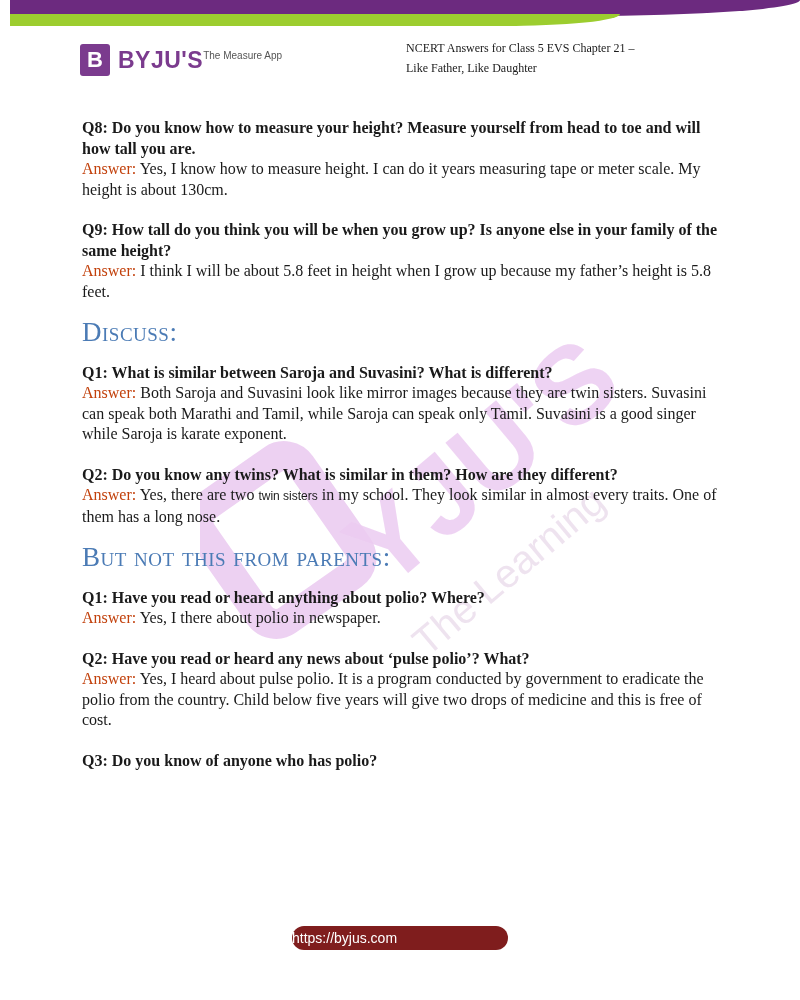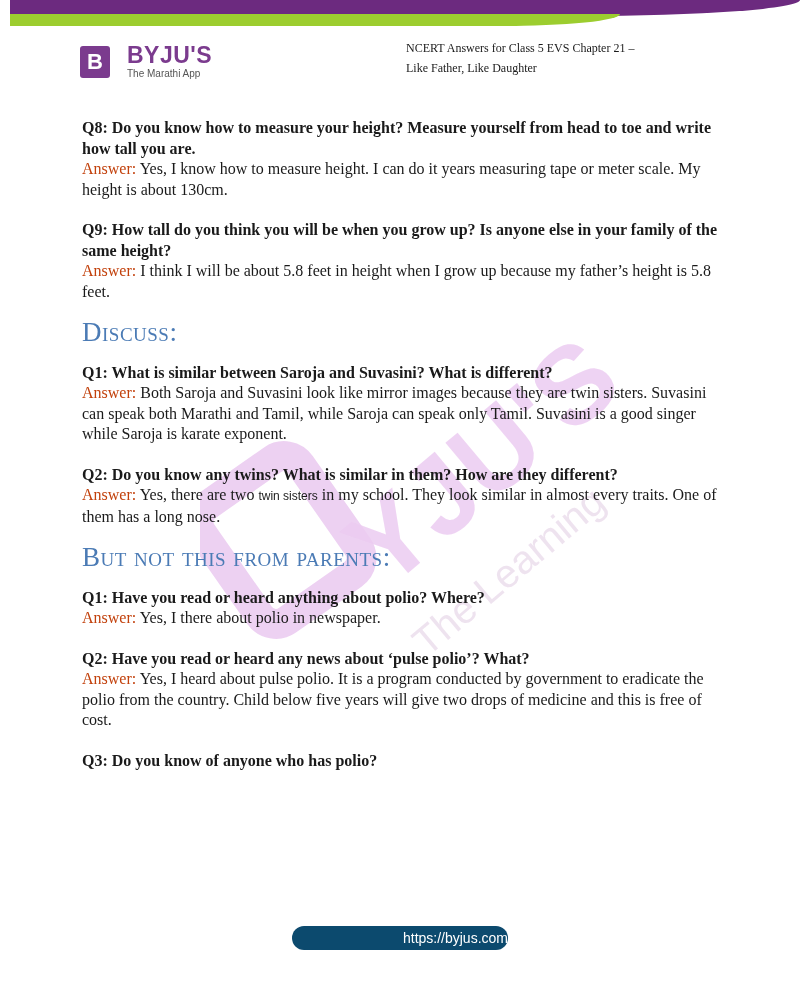--- a/index.html
+++ b/index.html
@@ -2,47 +2,47 @@
 <html><head>
 <meta charset="utf-8">
 <style>
   html, body { margin:0; padding:0; }
   body { width:800px; height:1000px; background:#ffffff; position:relative; overflow:hidden; font-family:"Liberation Serif", serif; color:#1a1a1a; }
   .top-band { position:absolute; left:0; top:0; width:800px; height:28px; }
   .purple-band { position:absolute; left:10px; top:0; width:790px; height:16px; background:#6c2a7f; border-bottom-right-radius:220px 16px; }
   .green-band { position:absolute; left:10px; top:14px; width:610px; height:12px; background:#9ccd2f; border-bottom-right-radius:120px 12px; }
   .logo { position:absolute; left:80px; top:44px; display:flex; align-items:center; }
   .logo-box { width:30px; height:32px; background:#7b3b8e; border-radius:3px; display:flex; align-items:center; justify-content:center; color:#fff; font-family:"Liberation Sans", sans-serif; font-weight:bold; font-size:22px; }
-  .logo-text { margin-left:17px; display:flex; flex-direction:column; line-height:1; }
+  .logo-text { margin-left:8px; display:flex; flex-direction:row; line-height:1; }
   .logo-name { font-family:"Liberation Sans", sans-serif; font-weight:bold; color:#7b3b8e; font-size:23px; letter-spacing:0.5px; }
   .logo-tag { font-family:"Liberation Sans", sans-serif; color:#555; font-size:10px; margin-top:2px; }
   .header-title { position:absolute; left:406px; top:38px; width:360px; font-size:12px; line-height:20px; color:#1a1a1a; }
   .watermark { position:absolute; left:200px; top:300px; width:420px; height:360px; pointer-events:none; }
   .content { position:absolute; left:82px; top:118px; width:650px; font-size:16px; line-height:20.5px; }
   .q { font-weight:bold; margin:0; }
   .a { margin:0; }
   .a-label { color:#c2410c; }
   .block { margin-bottom:20px; }
   .section-title { color:#4b7bb5; font-size:27px; letter-spacing:0.5px; margin:14px 0 20px 0; font-variant:small-caps; }
   .small { font-family:"Liberation Sans", sans-serif; font-size:12px; }
-  .footer-pill { position:absolute; left:292px; top:926px; width:216px; height:24px; background:#0c4a6e; border-radius:12px; color:#fff; text-align:right; line-height:24px; font-family:"Liberation Sans", sans-serif; font-size:14px; }
+  .footer-pill { position:absolute; left:292px; top:926px; width:216px; height:24px; background:#7f1d1d; border-radius:12px; color:#fff; text-align:left; line-height:24px; font-family:"Liberation Sans", sans-serif; font-size:14px; }
 </style>
 </head>
 <body>
 
 <div class="top-band">
   <div class="purple-band"></div>
   <div class="green-band"></div>
 </div>
 
 <div class="logo">
   <div class="logo-box">B</div>
   <div class="logo-text">
     <span class="logo-name">BYJU'S</span>
-    <span class="logo-tag">The Marathi App</span>
+    <span class="logo-tag">The Measure App</span>
   </div>
 </div>
 
 <div class="header-title">
   <div>NCERT Answers for Class 5 EVS Chapter 21 –</div>
   <div>Like Father, Like Daughter</div>
 </div>
 
 <svg class="watermark" viewBox="0 0 420 360">
   <g fill="none" stroke="#e9c6ef" stroke-width="30" opacity="0.8">
@@ -52,21 +52,21 @@
     <text x="120" y="250" transform="rotate(-40 210 180)">YJU'S</text>
   </g>
   <g fill="#ede0ee" opacity="0.9" font-family="Liberation Sans, sans-serif" font-size="40">
     <text x="170" y="320" transform="rotate(-40 250 260)">The Learning</text>
   </g>
 </svg>
 
 <div class="content">
 
   <div class="block">
-    <p class="q">Q8: Do you know how to measure your height? Measure yourself from head to toe and write how tall you are.</p>
+    <p class="q">Q8: Do you know how to measure your height? Measure yourself from head to toe and will how tall you are.</p>
     <p class="a"><span class="a-label">Answer:</span> <span>Yes, I know how to measure height. I can do it years measuring tape or meter scale. My height is about 130cm.</span></p>
   </div>
   <div class="block">
     <p class="q">Q9: How tall do you think you will be when you grow up? Is anyone else in your family of the same height?</p>
     <p class="a"><span class="a-label">Answer:</span> <span>I think I will be about 5.8 feet in height when I grow up because my father’s height is 5.8 feet.</span></p>
   </div>
 
   <div class="section-title">Discuss:</div>
   <div class="block">
     <p class="q">Q1: What is similar between Saroja and Suvasini? What is different?</p>

